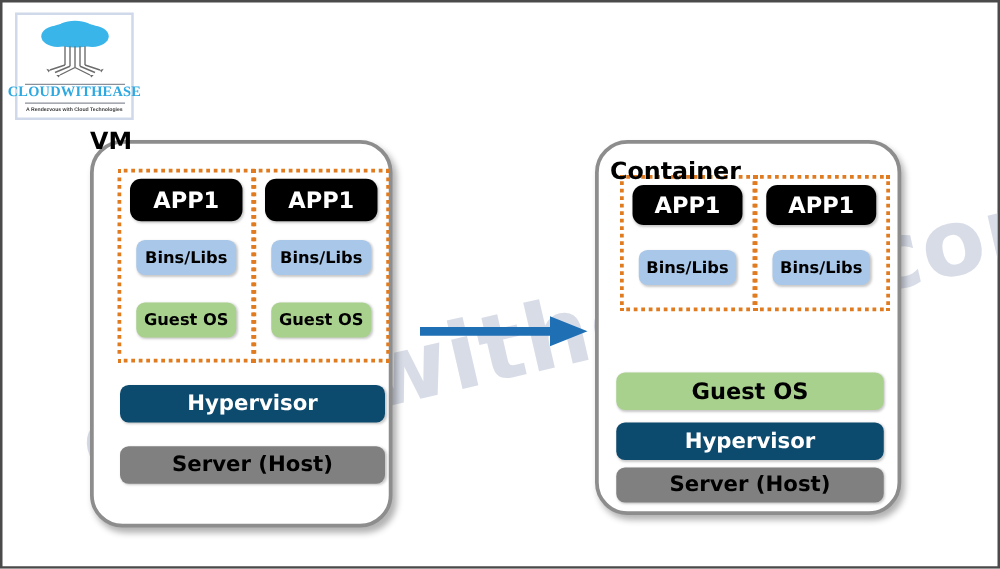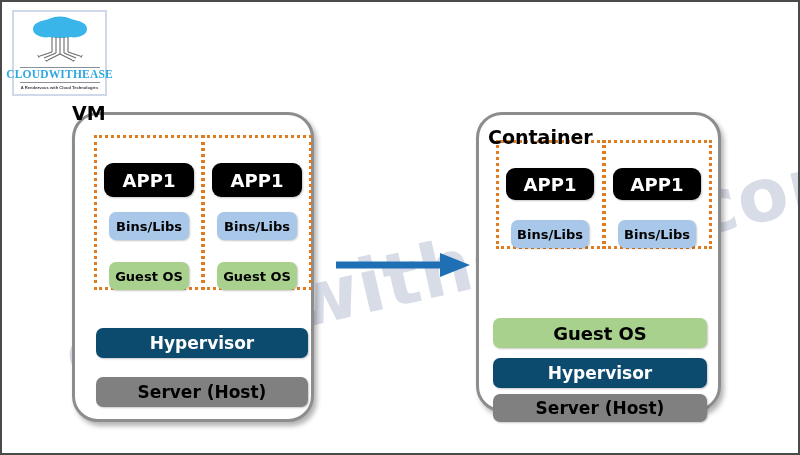--- a/index.html
+++ b/index.html
@@ -125,21 +125,20 @@
     align-items: center;
     justify-content: center;
     box-sizing: border-box;
     border-radius: 7px;
     font-family: "DejaVu Sans", sans-serif;
     font-weight: bold;
     text-align: center;
     z-index: 5;
     box-shadow: 1px 1px 2px rgba(0,0,0,0.22);
     white-space: nowrap;
-    margin-top: 20px;
   }
   .blk-app  { background: #000000; color: #ffffff; font-size: 18px; border-radius: 9px; }
   .blk-bins { background: #a9c7e8; color: #000000; font-size: 13px; }
   .blk-guest{ background: #a9d18e; color: #000000; font-size: 13px; }
   .blk-docker { background: #ffd35c; color: #000000; font-size: 18px; }
   .blk-guest-wide { background: #a9d18e; color: #000000; font-size: 18px; }
   .blk-hyper{ background: #0c4a6e; color: #ffffff; font-size: 17px; }
   .blk-server{ background: #808080; color: #000000; font-size: 17px; }
 
   

